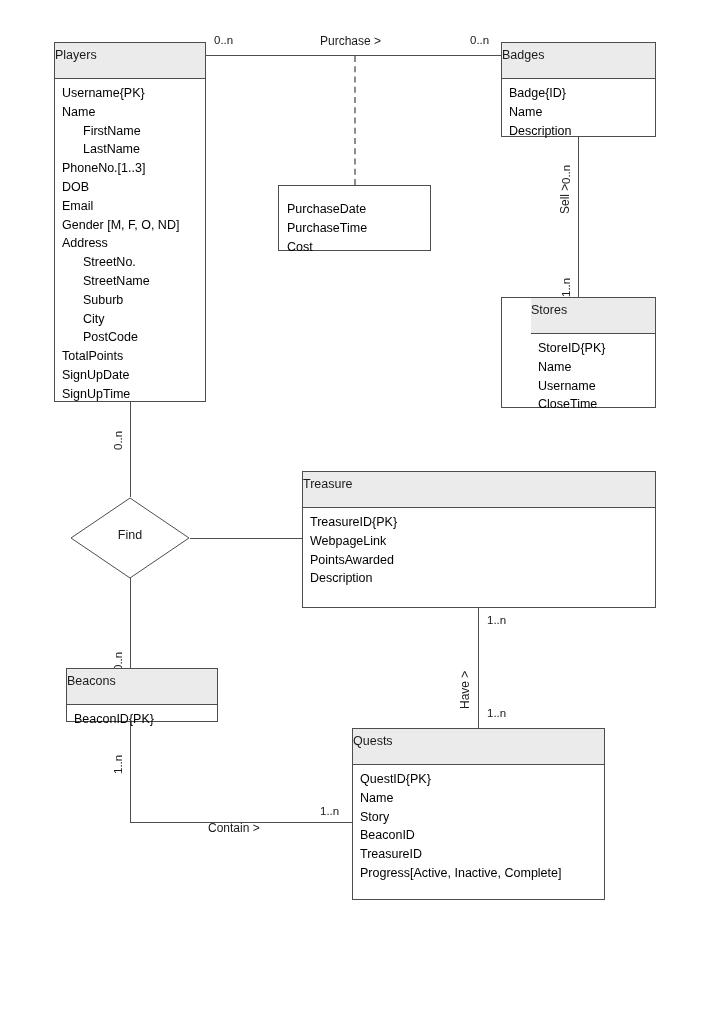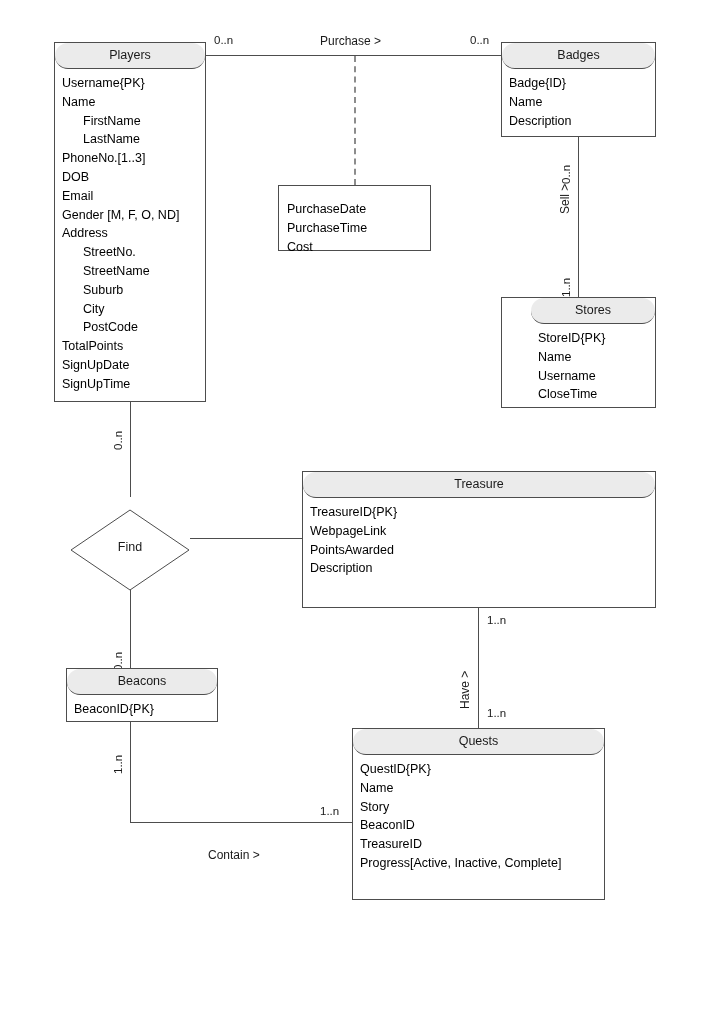--- a/index.html
+++ b/index.html
@@ -20,28 +20,27 @@
   }
   
   .entity {
     position: absolute;
     box-sizing: border-box;
     border: 1px solid #4d4d4d;
     background: #ffffff;
   }
   .entity-header {
     box-sizing: border-box;
-    height: 26px;
+    height: 36px;
     line-height: 25px;
-    text-align: center;
+    text-align: left;
     font-size: 12.5px;
     background: #ebebeb;
     border-bottom: 1px solid #4d4d4d;
     color: #1a1a1a;
-    border-radius: 13px;
   }
   .entity-body {
     box-sizing: border-box;
     padding: 5px 7px 6px 7px;
     font-size: 12.5px;
     line-height: 18.8px;
   }
   .attr {
     white-space: pre;
     color: #000000;
@@ -135,25 +134,25 @@
   <div class="card vert" style="left:572px; top:172px;">0..n</div>
   <div class="card vert" style="left:572px; top:285px;">1..n</div>
 
   <div class="card vert" style="left:124px; top:438px;">0..n</div>
   <div class="card vert" style="left:124px; top:659px;">0..n</div>
 
   <div class="rel-label vert" style="left:472px; top:695px;">Have &gt;</div>
   <div class="card" style="left:487px; top:614px;">1..n</div>
   <div class="card" style="left:487px; top:707px;">1..n</div>
 
-  <div class="rel-label" style="left:208px; top:848px;">Contain &gt;</div>
+  <div class="rel-label" style="left:208px; top:821px;">Contain &gt;</div>
   <div class="card vert" style="left:124px; top:762px;">1..n</div>
   <div class="card" style="left:320px; top:805px;">1..n</div>
 
-  <div class="diamond-wrap" style="left:70px; top:509px; width:120px; height:82px;text-decoration:underline;">
+  <div class="diamond-wrap" style="left:70px; top:497px; width:120px; height:82px;text-decoration:underline;">
     <svg width="120" height="82" viewBox="0 0 120 82">
       <polygon points="60,1 119,41 60,81 1,41" fill="#ffffff" stroke="#4d4d4d" stroke-width="1"></polygon>
     </svg>
     <div class="diamond-label" style="top:31px; left:0;">Find</div>
   </div>
 
   <div class="entity" style="left:54px; top:42px; width:152px; height:360px;">
     <div class="entity-header">Players</div>
     <div class="entity-body">
       <div class="attr">Username{PK}</div>

